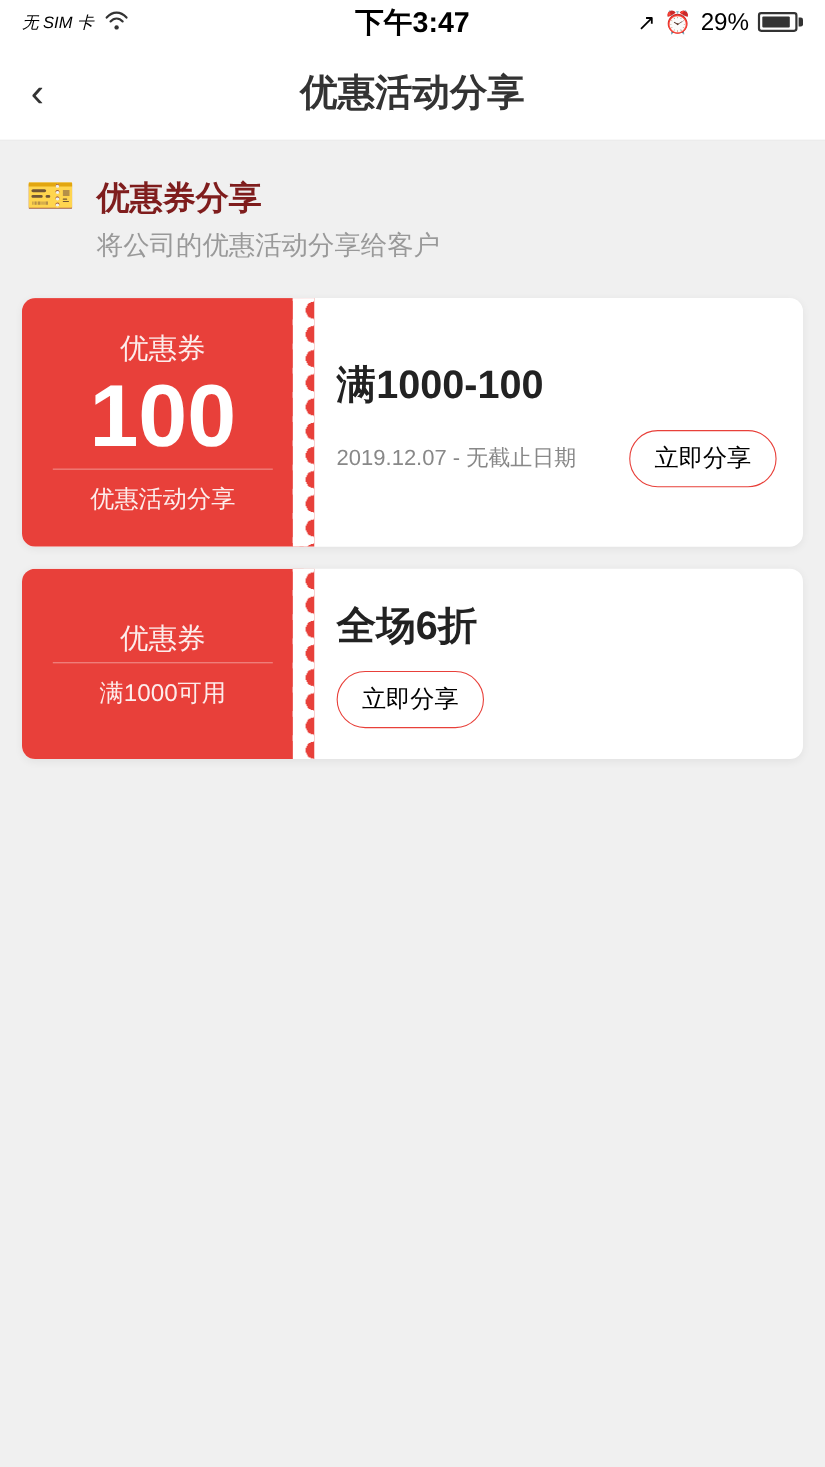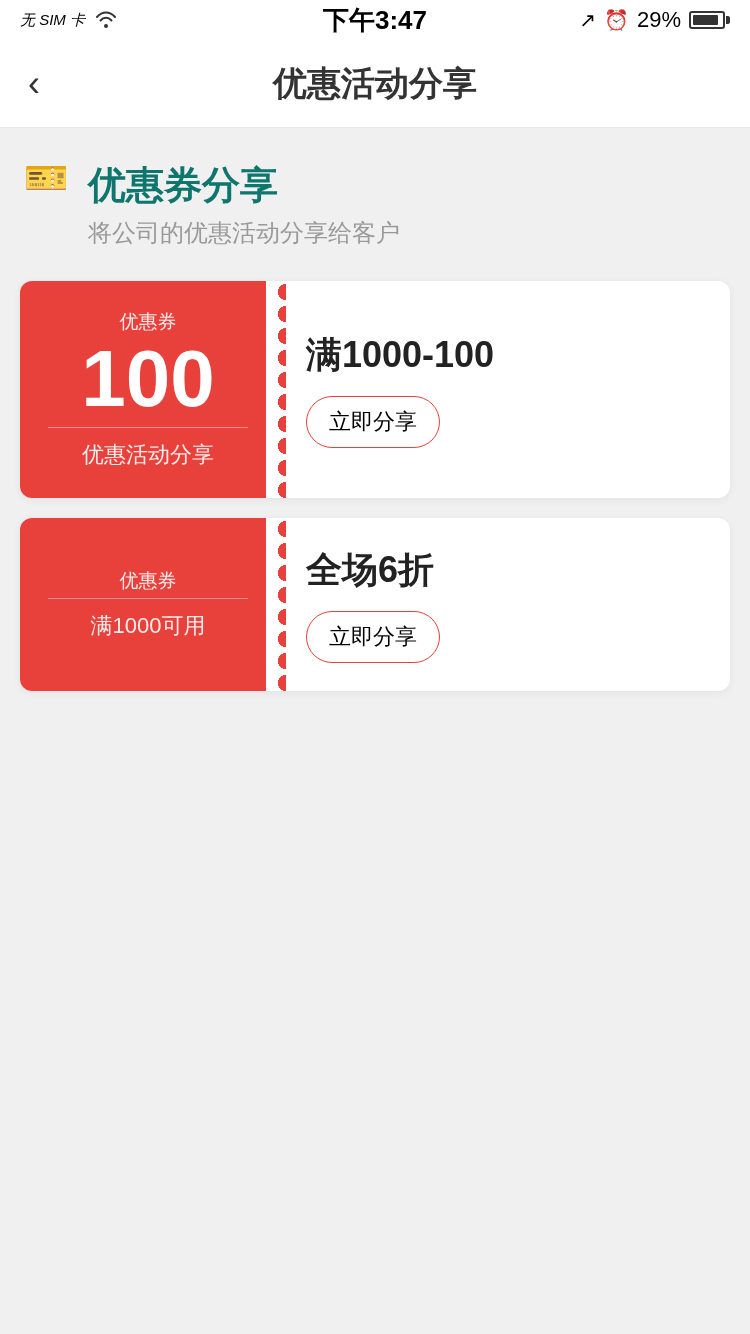--- a/index.html
+++ b/index.html
@@ -84,23 +84,23 @@
       font-size: 36px;
       line-height: 1;
       flex-shrink: 0;
     }
     .section-text-block {
       display: flex;
       flex-direction: column;
       gap: 6px;
     }
     .section-title {
-      font-size: 38px;
+      font-size: 30px;
       font-weight: 600;
-      color: #0f766e;
+      color: #7f1d1d;
     }
     .section-subtitle {
       font-size: 24px;
       color: #999;
       font-family: Liberation Serif, serif;
     }
 
     
     .coupon-list {
       background: #f0f0f0;
@@ -153,21 +153,21 @@
       left: -10px;
       top: 0;
       height: 100%;
       width: 20px;
       background: radial-gradient(circle at 100% 50%, transparent 8px, #fff 8px) repeat-y;
       background-size: 20px 22px;
       z-index: 1;
     }
 
     .coupon-label {
-      font-size: 19px;
+      font-size: 26px;
       color: rgba(255,255,255,0.9);
       margin-bottom: 4px;
     }
     .coupon-amount {
       font-size: 80px;
       font-weight: 700;
       color: #fff;
       line-height: 1;
       margin-bottom: 8px;
     }
@@ -305,20 +305,21 @@
   <div class="coupon-card">
     <div class="coupon-left">
       <span class="coupon-label">优惠券</span>
       <span class="coupon-amount">100</span>
       <div class="coupon-divider"></div>
       <span class="coupon-condition">优惠活动分享</span>
     </div>
     <div class="coupon-right">
       <span class="coupon-name">满1000-100</span>
       <div class="coupon-date-row">
+        <span class="coupon-date">2019.12.07 - 无截止日期</span>
         <button class="share-btn">立即分享</button>
       </div>
     </div>
   </div>
 
   <div class="coupon-card">
     <div class="coupon-left">
       <span class="coupon-label">优惠券</span>
       <div class="coupon-divider"></div>
       <span class="coupon-condition">满1000可用</span>

